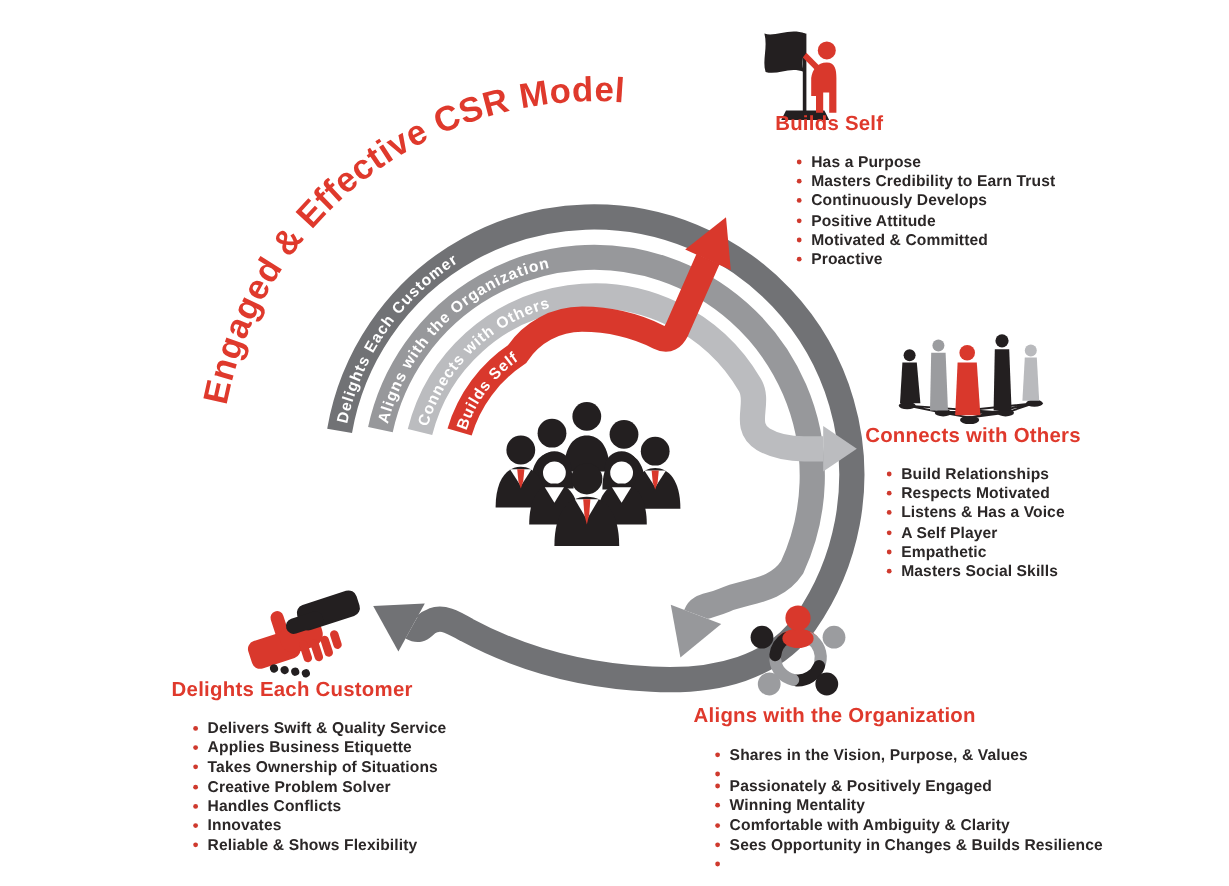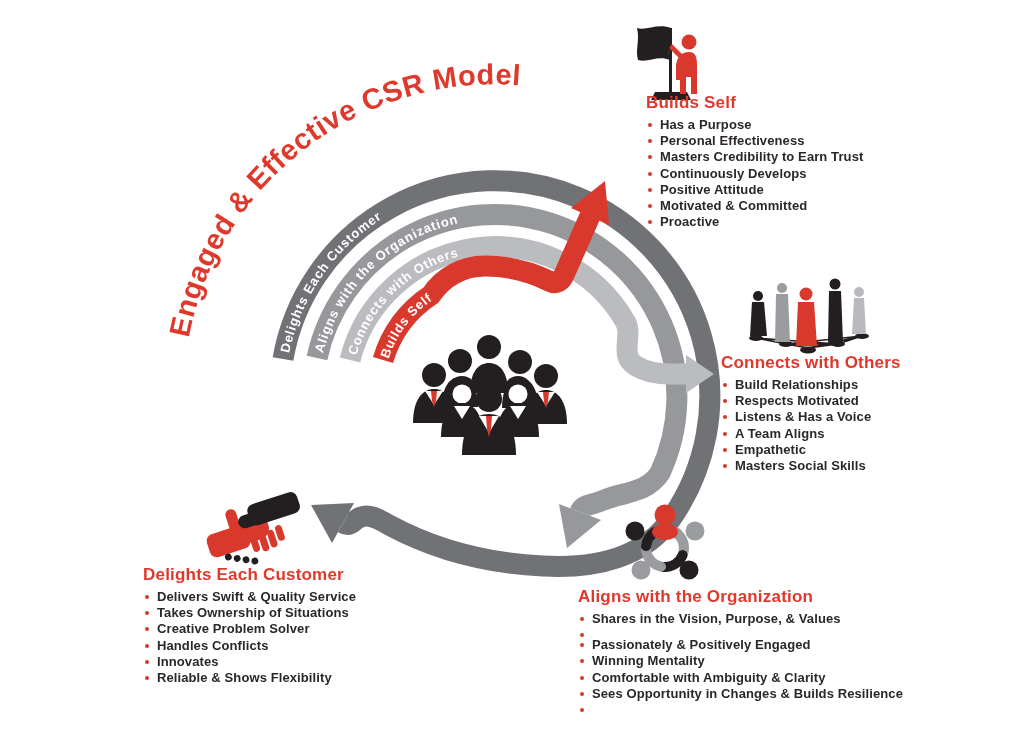--- a/index.html
+++ b/index.html
@@ -8,21 +8,21 @@
     font-family:"Liberation Sans","DejaVu Sans",sans-serif;
   }
   .stage svg{position:absolute;left:0;top:0;}
   .ring-label{fill:#ffffff;font-weight:bold;font-size:13px;letter-spacing:1px;}
   .title-text{font-weight:bold;font-size:29px;letter-spacing:.5px;}
   .section{position:absolute;}
   .section h2{
     margin:0 0 6px 0;font-size:17px;line-height:17px;font-weight:bold;
     color:var(--accent,#df392c);letter-spacing:.2px;white-space:nowrap;
   }
-  .section ul{margin:0;padding:0;list-style:none;}
+  .section ul{margin:16px;padding:0;list-style:none;}
   .section li{
     display:flex;align-items:flex-start;line-height:16.2px;font-size:13px;
     font-weight:bold;color:var(--text,#2b2727);letter-spacing:.1px;white-space:nowrap;
   }
   .section li .dot{
     flex:0 0 auto;width:4px;height:4px;border-radius:50%;
     background:var(--bullet,#cf392d);margin:6px 8px 0 2px;
   }
 </style>
 </head>
@@ -172,24 +172,20 @@
 
   <div class="section" style="left:646px;top:94px;">
     <h2>Builds Self</h2>
     <ul>
         <li>
           <span class="dot"></span>
           <span>Has a Purpose</span>
         </li>
         <li>
           <span class="dot"></span>
-          <span>Personal Effectiveness</span>
-        </li>
-        <li>
-          <span class="dot"></span>
           <span>Masters Credibility to Earn Trust</span>
         </li>
         <li>
           <span class="dot"></span>
           <span>Continuously Develops</span>
         </li>
         <li>
           <span class="dot"></span>
           <span>Positive Attitude</span>
         </li>
@@ -214,21 +210,21 @@
         <li>
           <span class="dot"></span>
           <span>Respects Motivated</span>
         </li>
         <li>
           <span class="dot"></span>
           <span>Listens &amp; Has a Voice</span>
         </li>
         <li>
           <span class="dot"></span>
-          <span>A Team Aligns</span>
+          <span>A Self Player</span>
         </li>
         <li>
           <span class="dot"></span>
           <span>Empathetic</span>
         </li>
         <li>
           <span class="dot"></span>
           <span>Masters Social Skills</span>
         </li>
       </ul>
@@ -268,20 +264,24 @@
 
   <div class="section" style="left:143px;top:566px;">
     <h2>Delights Each Customer</h2>
     <ul>
         <li>
           <span class="dot"></span>
           <span>Delivers Swift &amp; Quality Service</span>
         </li>
         <li>
           <span class="dot"></span>
+          <span>Applies Business Etiquette</span>
+        </li>
+        <li>
+          <span class="dot"></span>
           <span>Takes Ownership of Situations</span>
         </li>
         <li>
           <span class="dot"></span>
           <span>Creative Problem Solver</span>
         </li>
         <li>
           <span class="dot"></span>
           <span>Handles Conflicts</span>
         </li>

